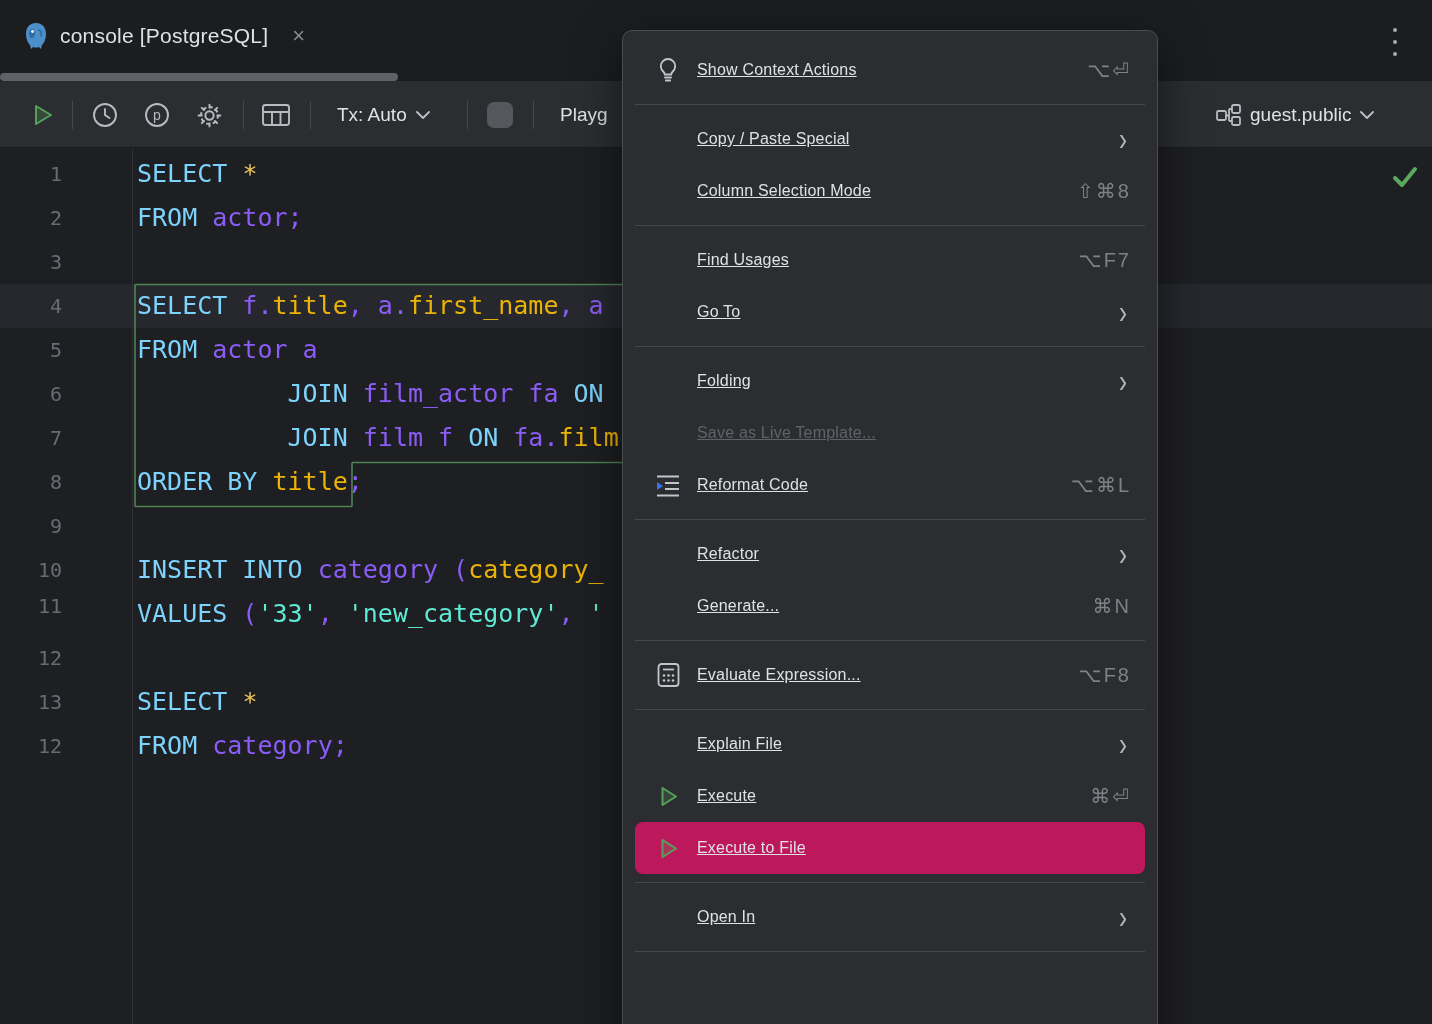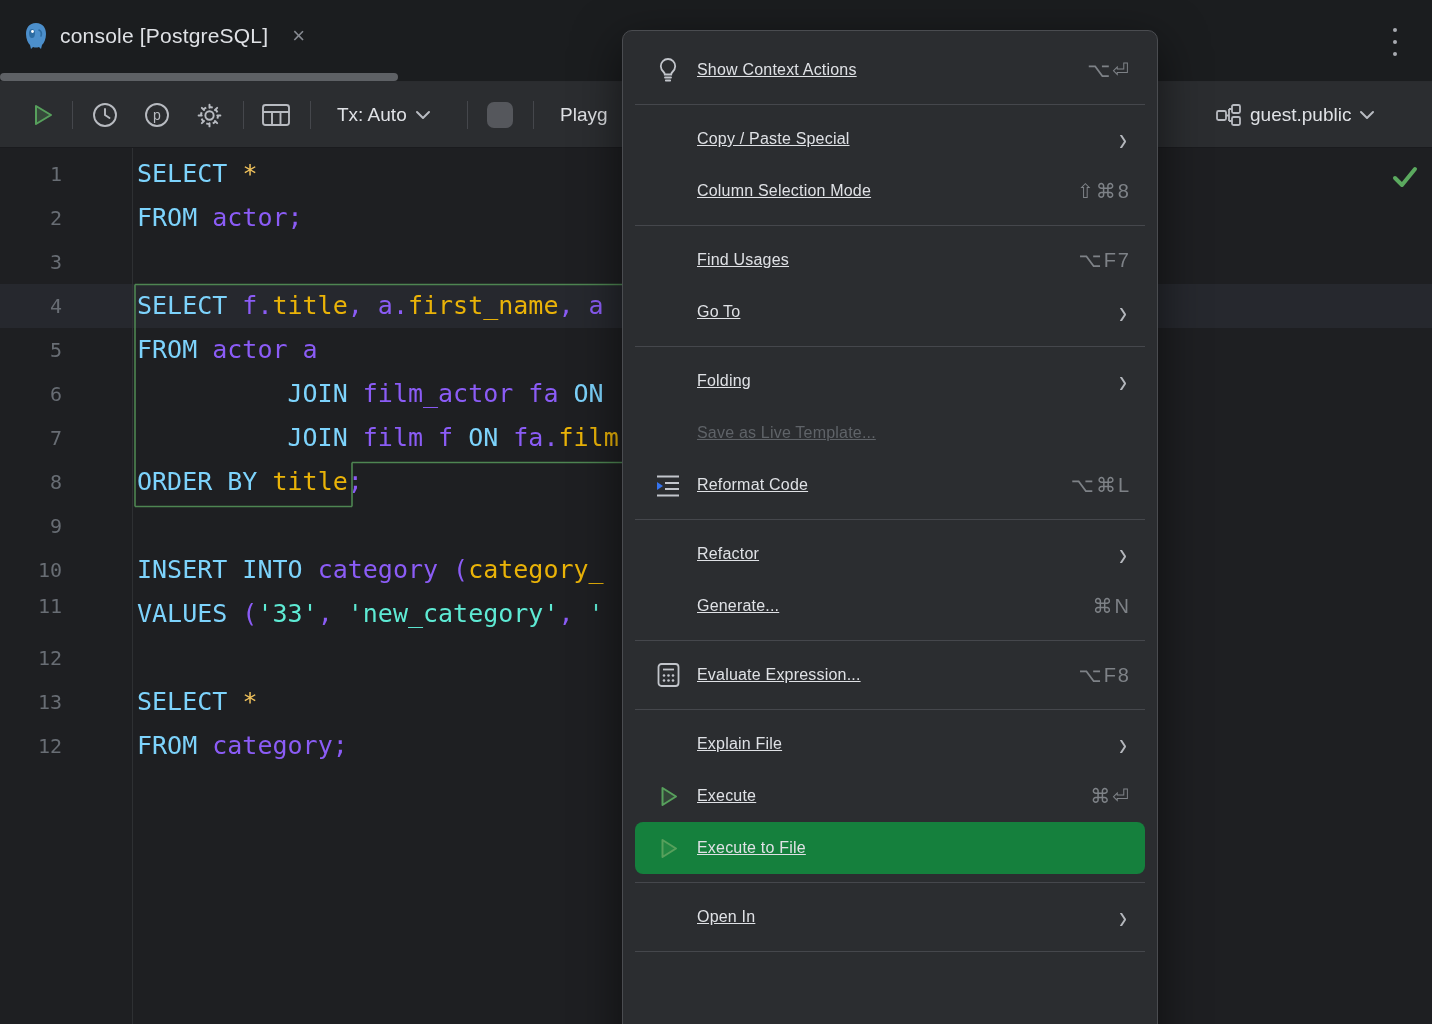--- a/index.html
+++ b/index.html
@@ -46,21 +46,21 @@
   .tok-star { color:#F2C35C; }
   .sel-box { position:absolute; left:0; top:0; pointer-events:none; }
   .check-ok { position:absolute; left:1391px; top:16px; }
 
   
   .menu { position:absolute; left:622px; top:30px; width:536px; height:1100px;
           background:#2B2D30; border:1px solid #4A4C50; border-radius:10px;
           box-shadow:0 14px 48px rgba(0,0,0,.55); padding-top:13px; overflow:hidden; }
   .mi { position:relative; height:52px; margin:0 12px; display:flex; align-items:center;
         border-radius:8px; padding:0 14px 0 20px; }
-  .mi.selected { background:#15803d; }
+  .mi.selected { background:#be185d; }
   .mi .ic { width:26px; height:26px; margin-right:16px; flex:0 0 26px; display:flex;
             align-items:center; justify-content:center; }
   .mi .ic.empty { visibility:hidden; }
   .mi .lbl { color:#DFE1E5; font-size:16px; letter-spacing:.2px;text-decoration:underline; }
   .mi.disabled .lbl { color:#5F6368; }
   .mi .grow { flex:1; }
   .mi .sc { color:#7E8287; font-size:20px; letter-spacing:2px; }
   .mi .sub { color:#B4B7BC; font-size:24px; font-weight:400; margin-right:4px;
              transform:scaleY(1.35); line-height:1; }
   .msep { height:1px; background:#45474C; margin:8px 12px; }

